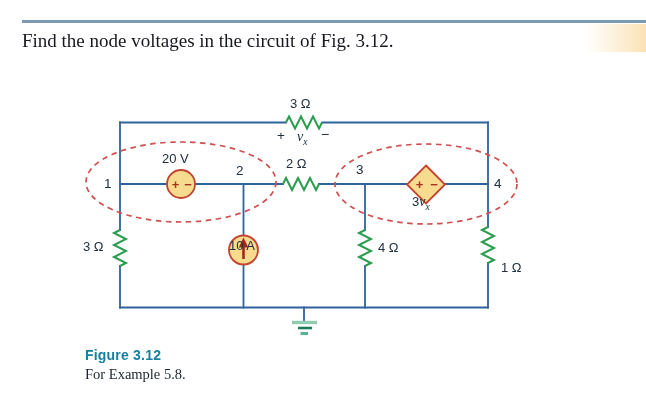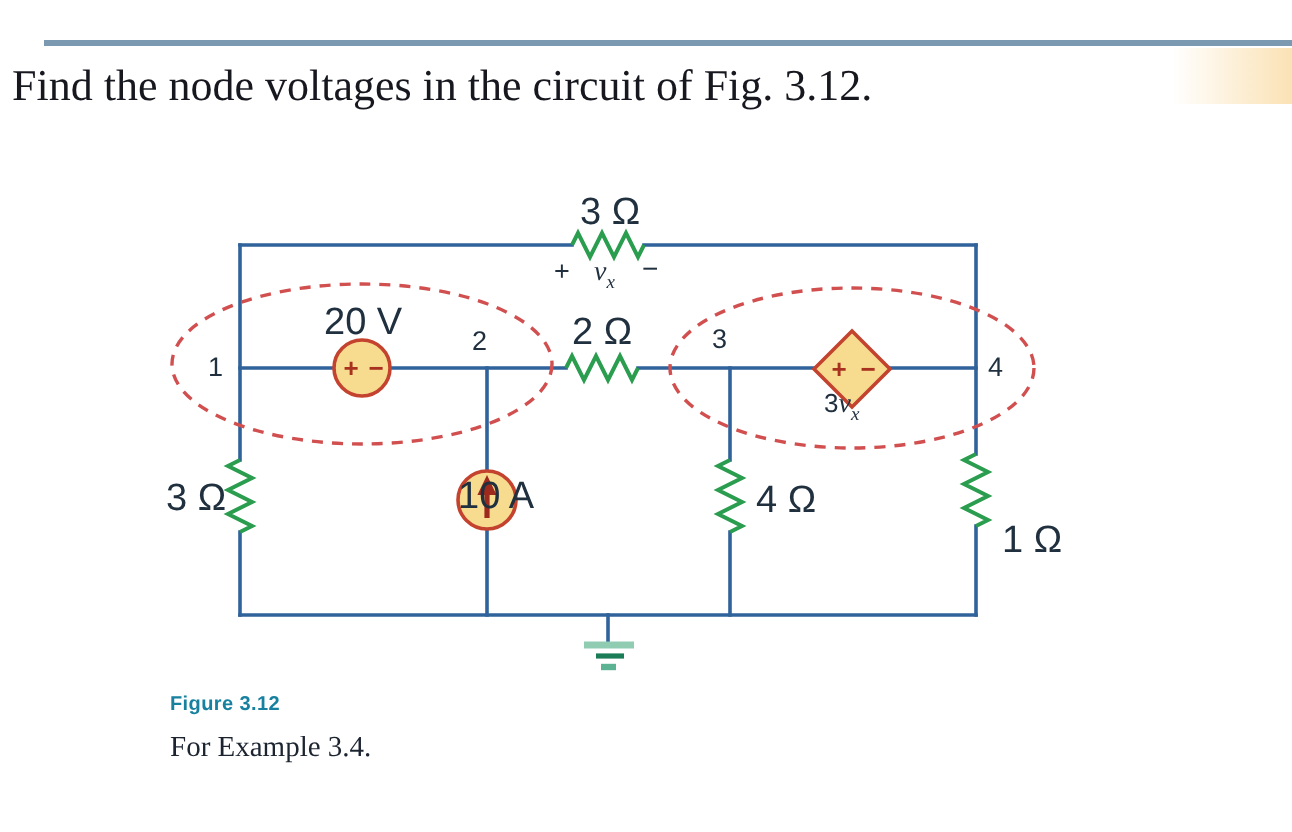--- a/index.html
+++ b/index.html
@@ -18,32 +18,32 @@
     --ground_light:#8fccb1;
     --ground_dark:#1b7d57;
     --ground_mid:#5bb394;
   }
   html,body{margin:0;padding:0;}
   body{background:#ffffff;font-family:"Liberation Sans",sans-serif;}
   .page{position:relative;width:646px;height:416px;background:#ffffff;overflow:hidden;}
   .top-rule{position:absolute;left:22px;top:20px;width:624px;height:2.5px;background:var(--rule);}
   .corner-tab{position:absolute;left:586px;top:24px;width:60px;height:28px;
     background:linear-gradient(to right, rgba(251,226,181,0), var(--beige));}
-  .title{position:absolute;left:6px;top:30px;margin:0;
-    font-family:"Liberation Serif",serif;font-size:22px;color:var(--title_text);}
+  .title{position:absolute;left:22px;top:30px;margin:0;
+    font-family:"Liberation Serif",serif;font-size:19px;color:var(--title_text);}
   svg.circuit{position:absolute;left:0;top:0;}
-  .lbl{position:absolute;font-size:19px;color:var(--text);white-space:nowrap;text-align:center;}
+  .lbl{position:absolute;font-size:13px;color:var(--text);white-space:nowrap;text-align:center;}
   .node-lbl{position:absolute;font-size:13.5px;color:var(--text);}
   .serif-var{font-family:"Liberation Serif",serif;font-style:italic;font-size:14px;}
   .serif-var sub{font-size:9.5px;font-style:italic;}
   .vx-plus{position:absolute;left:277px;top:128px;font-size:13.5px;color:var(--text);}
   .vx-var{position:absolute;left:297px;top:129px;color:var(--text);}
   .vx-minus{position:absolute;left:321px;top:126px;font-size:14px;color:var(--text);}
   .dep-lbl{position:absolute;left:412px;top:146px;font-size:13px;color:var(--text);margin-top:48px;}
-  .fig-label{position:absolute;left:85px;top:347px;font-size:10px;font-weight:bold;
+  .fig-label{position:absolute;left:85px;top:347px;font-size:14px;font-weight:bold;
     letter-spacing:.2px;color:var(--fig_teal);}
   .fig-caption{position:absolute;left:85px;top:366px;font-family:"Liberation Serif",serif;
     font-size:14.5px;color:#1c2430;}
   .svg-mark{font-family:"Liberation Sans",sans-serif;font-size:13px;font-weight:600;}
 </style>
 </head>
 <body>
 
 <div class="page">
 
@@ -113,15 +113,15 @@
   <span class="lbl" style="left:286px;top:156px;">2 Ω</span>
 
   <span class="dep-lbl"><span>3</span><span class="serif-var"><i>v</i><sub>x</sub></span></span>
 
   <span class="lbl" style="left:83px;top:239px;">3 Ω</span>
   <span class="lbl" style="left:189px;top:238px;margin-left:40px;">10 A</span>
   <span class="lbl" style="left:378px;top:240px;">4 Ω</span>
   <span class="lbl" style="left:501px;top:235px;margin-top:25px;">1 Ω</span>
 
   <div class="fig-label">Figure 3.12</div>
-  <div class="fig-caption">For Example 3.4.</div>
+  <div class="fig-caption">For Example 5.8.</div>
 
 </div>
 
 </body></html>

